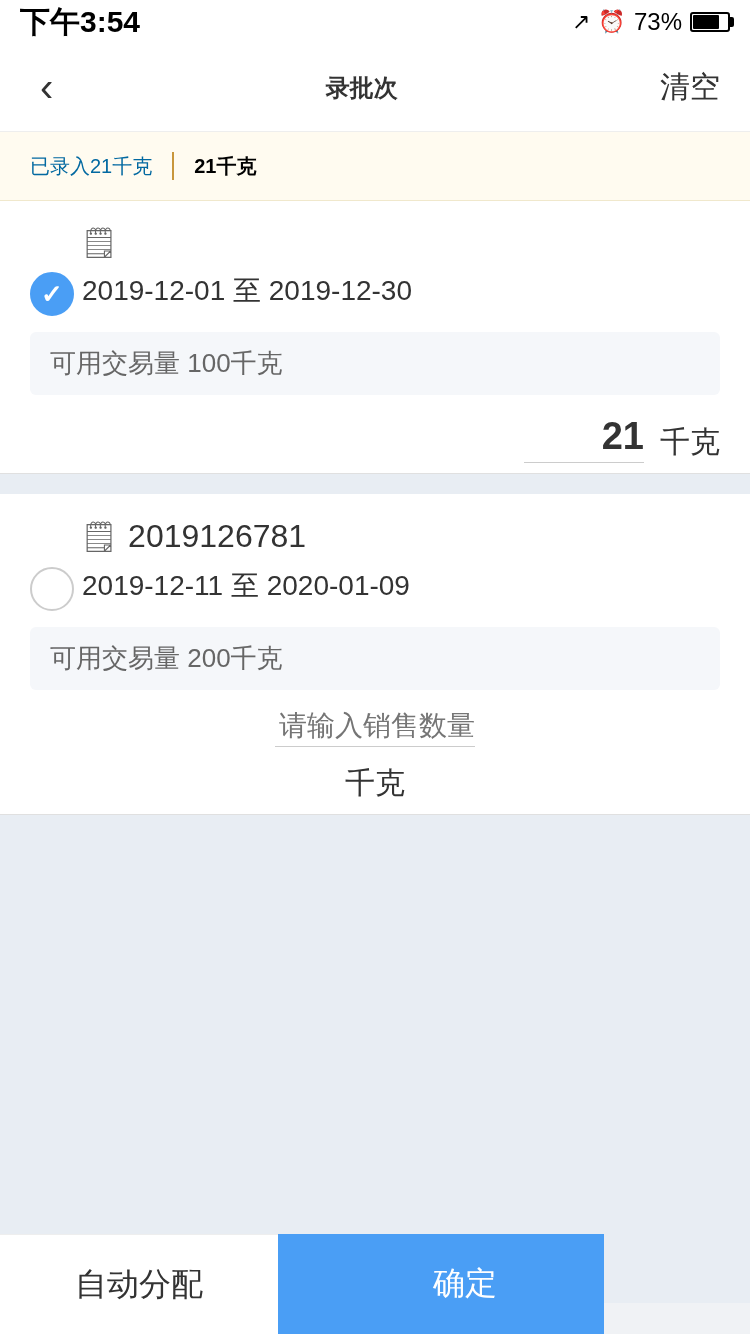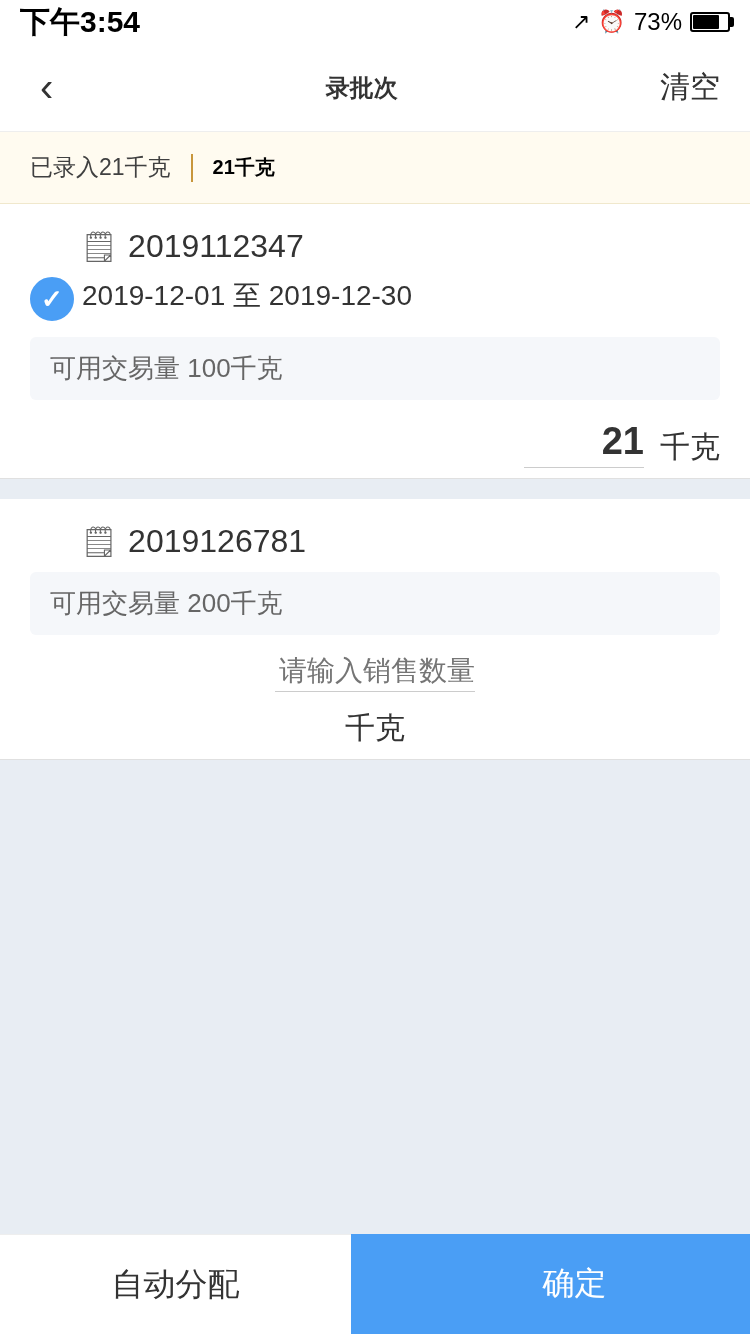--- a/index.html
+++ b/index.html
@@ -101,22 +101,22 @@
     .info-banner {
       width: 750px;
       background: #fffbf0;
       padding: 20px 30px;
       border-bottom: 1px solid #f0e8cc;
       display: flex;
       align-items: center;
       gap: 20px;
     }
     .info-banner .label {
-      font-size: 23px;
-      color: #404040;
+      font-size: 20px;
+      color: #0369a1;
     }
     .info-banner .divider {
       width: 2px;
       height: 28px;
       background: #c8963c;
     }
     .info-banner .value {
       font-size: 20px;
       color: #000000;
       font-weight: bold;
@@ -236,21 +236,21 @@
     .empty-area {
       width: 750px;
       background: #e8edf3;
       flex: 1;
     }
 
     
     .bottom-bar {
       position: fixed;
       bottom: 0;
-      width: 750px;
+      width: 604px;
       height: 100px;
       display: flex;
     }
     .btn-auto {
       flex: 1;
       background: #fff;
       display: flex;
       align-items: center;
       justify-content: center;
       font-size: 32px;
@@ -302,21 +302,20 @@
   <div class="divider"></div>
   <span class="value">21千克</span>
 </div>
 
 <div class="content-wrapper">
 
   <div class="batch-item">
     <div class="batch-item-inner">
       <div class="batch-id-row">
         <span style="font-size:30px;color:#666;">🗒</span>
-        <span class="batch-id-text">2019112347</span>
       </div>
       <div class="batch-date-row">
         <div class="radio-circle checked"></div>
         <span class="batch-date-text">2019-12-01 至 2019-12-30</span>
       </div>
       <div class="available-qty-box">可用交易量 100千克</div>
     </div>
 
     <div class="amount-row">
       <div class="amount-underline">
@@ -328,20 +327,24 @@
   </div>
 
   <div class="section-gap"></div>
 
   <div class="batch-item">
     <div class="batch-item-inner">
       <div class="batch-id-row">
         <span style="font-size:30px;color:#666;">🗒</span>
         <span class="batch-id-text">2019126781</span>
       </div>
+      <div class="batch-date-row">
+        <div class="radio-circle"></div>
+        <span class="batch-date-text">2019-12-11 至 2020-01-09</span>
+      </div>
       <div class="available-qty-box">可用交易量 200千克</div>
     </div>
 
     <div class="amount-placeholder-row">
       <div style="border-bottom:1px solid #ccc; padding-bottom:4px;">
         <input type="text" style="font-size: 28px; color: rgb(204, 204, 204); text-align: right; border: none; outline: none; background: transparent; width: 200px;" placeholder="请输入销售数量">
       </div>
       <span class="amount-unit-dark">千克</span>
     </div>
     <div style="height:1px; background:#e0e0e0;"></div>

